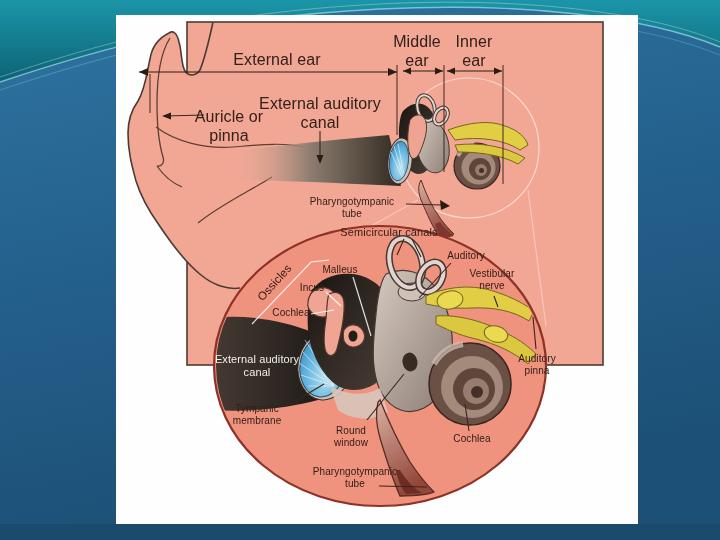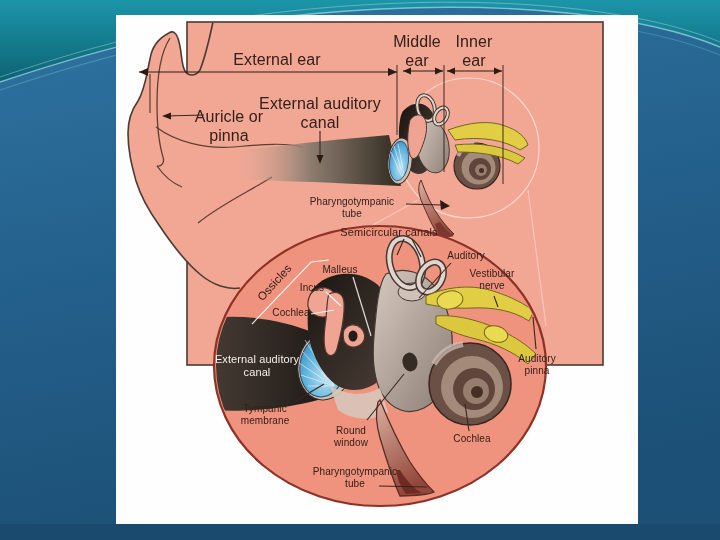--- a/index.html
+++ b/index.html
@@ -259,21 +259,21 @@
     <div class="lbl" style="left:376px;top:265px">Vestibular
 nerve</div>
     <div class="lbl rot" style="left:159px;top:268px">Ossicles</div>
     <div class="lbl" style="left:224px;top:255px">Malleus</div>
     <div class="lbl" style="left:196px;top:273px">Incus</div>
     <div class="lbl" style="left:175px;top:298px">Cochlea</div>
     <div class="lbl small white" style="left:141px;top:351px">External auditory
 canal</div>
     <div class="lbl" style="left:421px;top:350px">Auditory
 pinna</div>
-    <div class="lbl" style="left:149px;top:400px">Tympanic
+    <div class="lbl" style="left:141px;top:400px">Tympanic
 membrane</div>
     <div class="lbl" style="left:235px;top:422px">Round
 window</div>
     <div class="lbl" style="left:356px;top:424px">Cochlea</div>
     <div class="lbl" style="left:239px;top:463px">Pharyngotympanic
 tube</div>
   </div>
 </div>
 
 </body></html>

